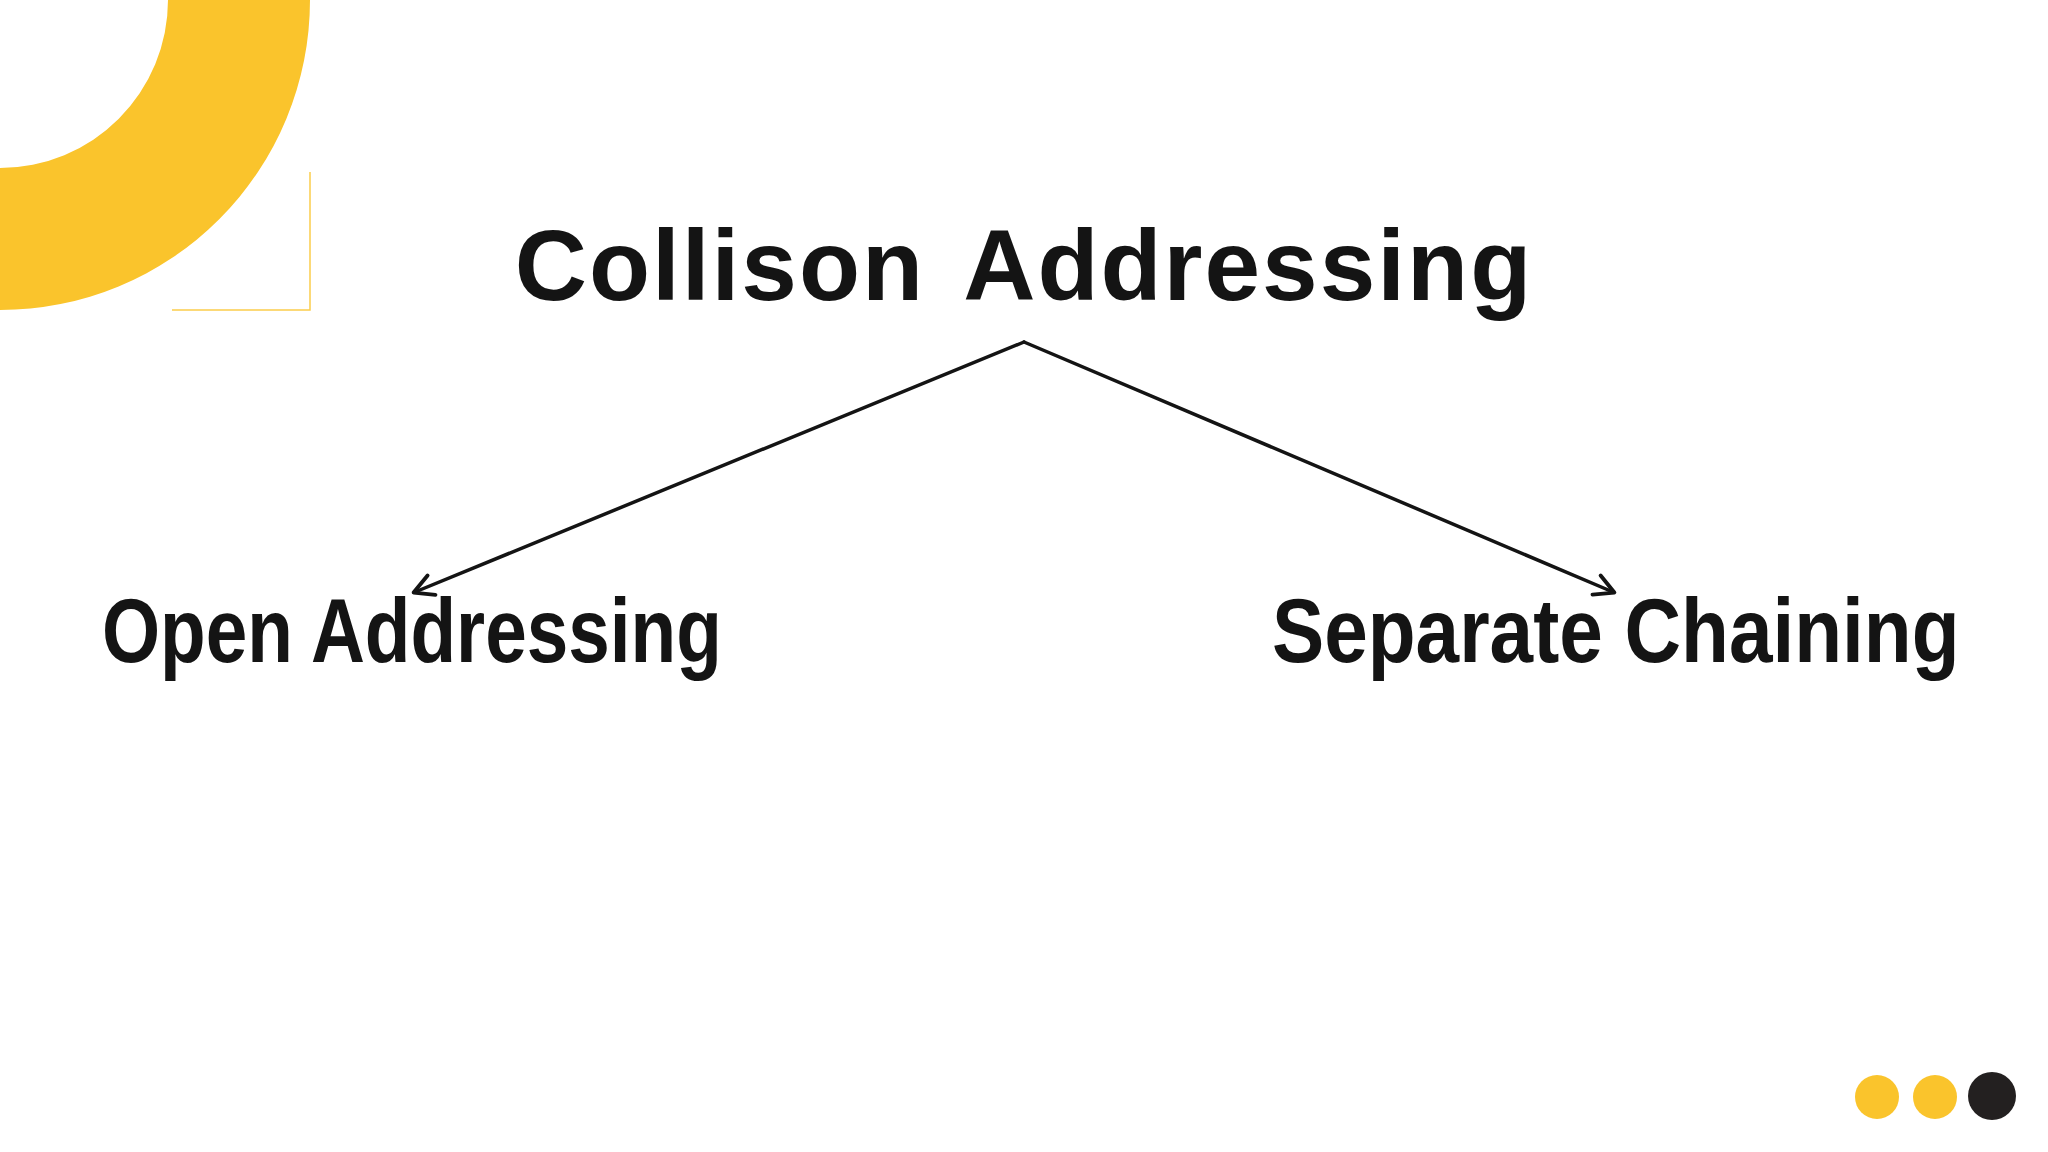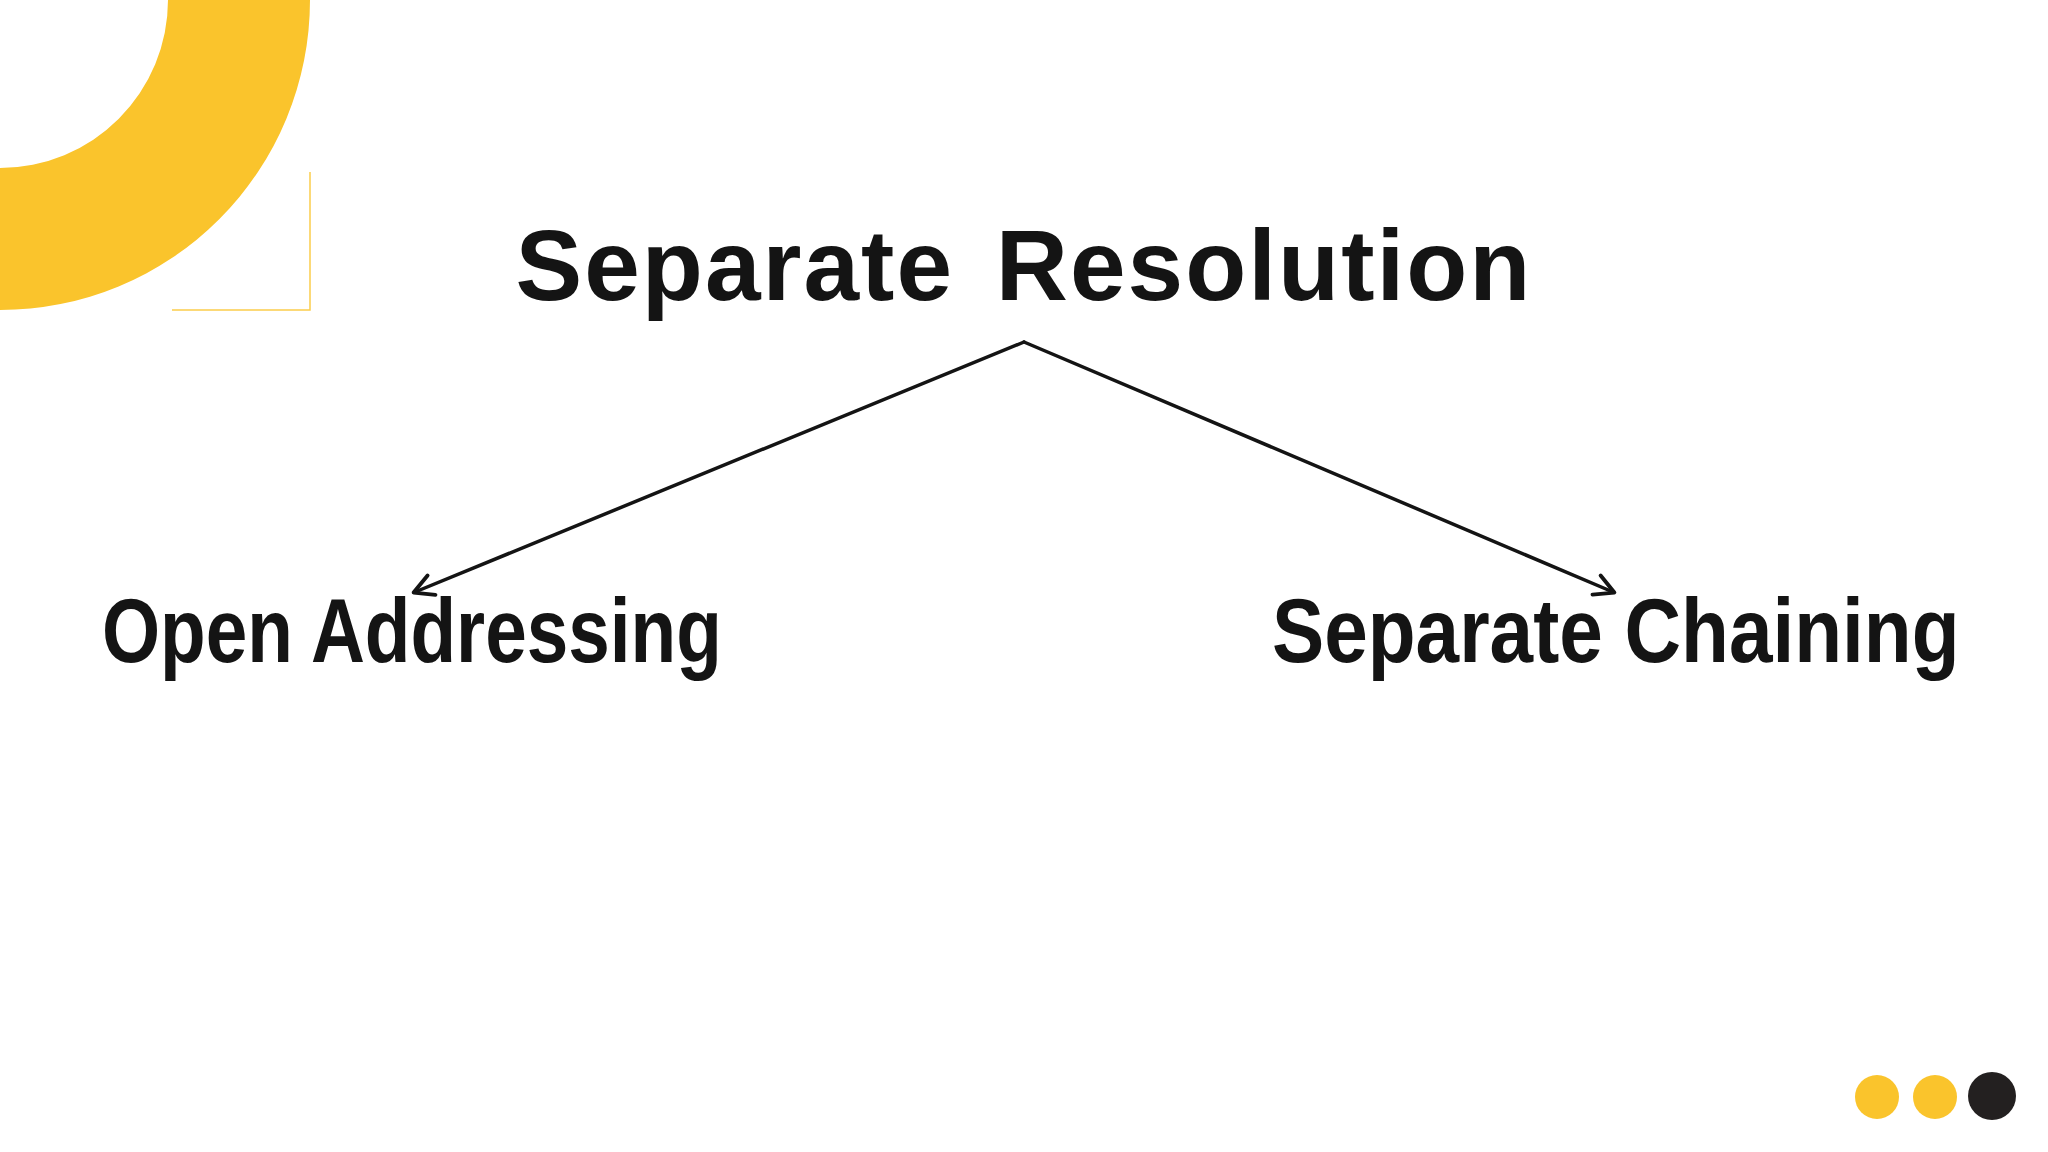--- a/index.html
+++ b/index.html
@@ -97,21 +97,21 @@
 </head>
 <body>
 
 <div class="slide">
 
   <svg class="corner-deco" viewBox="0 0 400 400" aria-hidden="true">
     <path class="ring-shape" d="M 168,0 L 310,0 A 310,310 0 0 1 0,310 L 0,168 A 168,168 0 0 0 168,0 Z"></path>
     <path class="bracket-line" d="M 310,172 L 310,310 L 172,310"></path>
   </svg>
 
-  <h1 class="slide-title">Separate Resolution</h1>
+  <h1 class="slide-title">Collison Addressing</h1>
 
   <svg class="connector-svg" viewBox="0 0 2048 1152" aria-hidden="true">
     <defs>
       <marker id="openArrow" viewBox="0 0 20 20" refX="16" refY="10" markerWidth="8.5" markerHeight="8.5" orient="auto-start-reverse">
         <path d="M 4,3 L 17,10 L 4,17" fill="none" stroke="#141414" stroke-width="2.6" stroke-linecap="round" stroke-linejoin="round"></path>
       </marker>
     </defs>
     <path class="connector-path" d="M 1024,342 L 415,592" marker-end="url(#openArrow)"></path>
     <path class="connector-path" d="M 1024,342 L 1613,592" marker-end="url(#openArrow)"></path>
   </svg>

